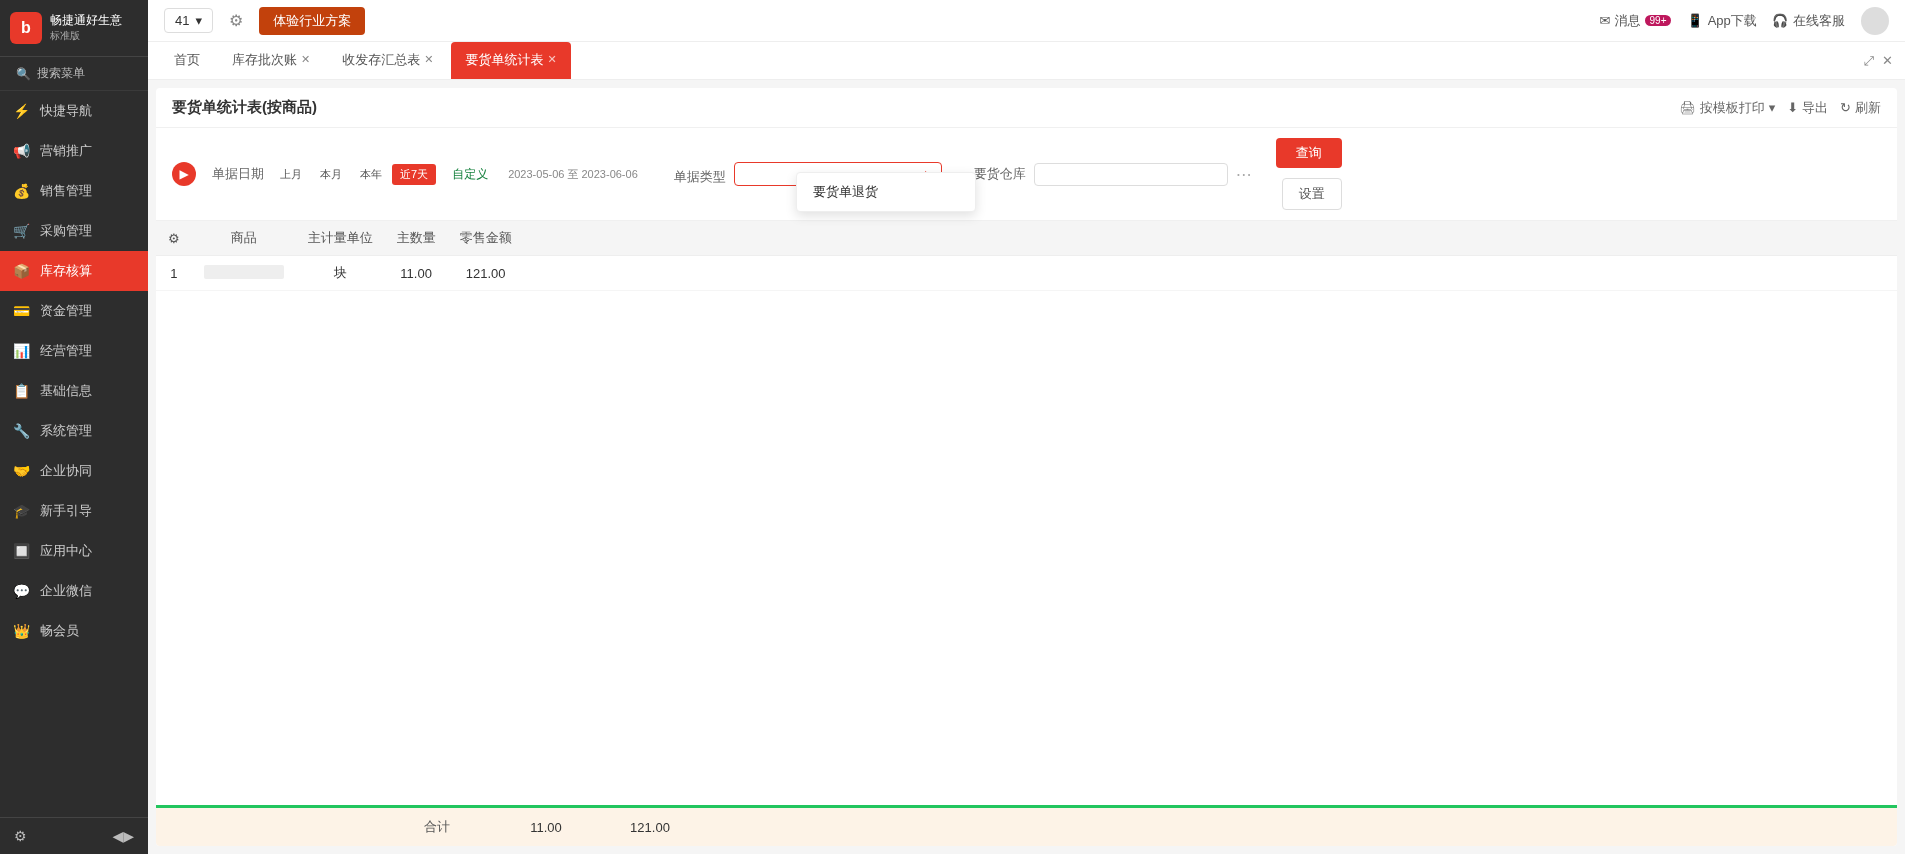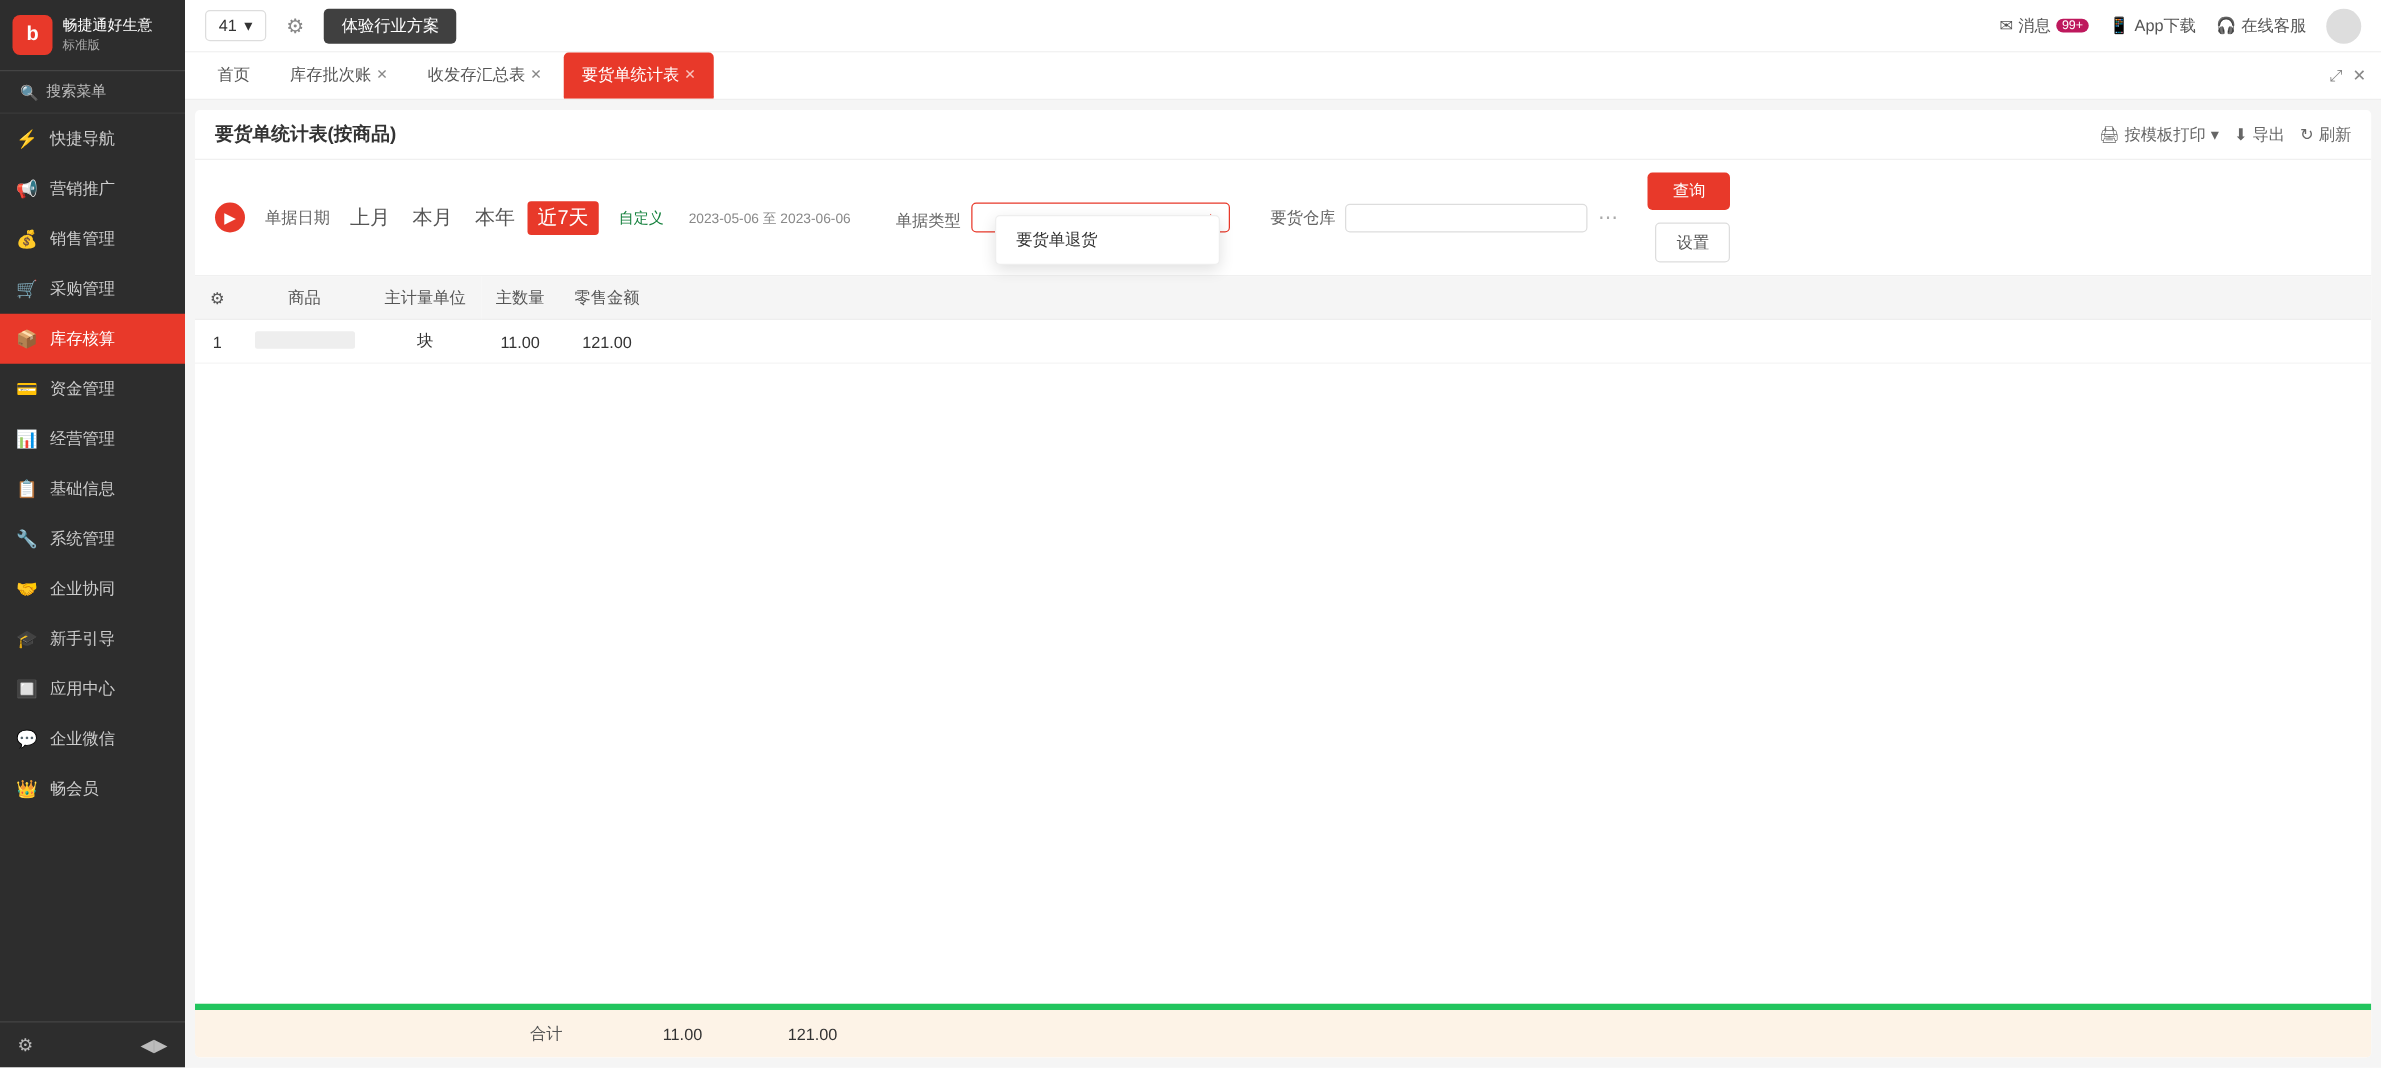--- a/index.html
+++ b/index.html
@@ -82,21 +82,21 @@
       justify-content: space-between;
     }
     .header-left { display: flex; align-items: center; gap: 16px; }
     .header-store-selector {
       display: flex; align-items: center; gap: 6px;
       border: 1px solid #ddd; border-radius: 4px;
       padding: 4px 10px; cursor: pointer; font-size: 13px; color: #333;
     }
     .header-settings { color: #888; cursor: pointer; font-size: 16px; }
     .header-trial-btn {
-      background: #404040; color: white;
+      background: #c2410c; color: white;
       border: none; border-radius: 4px;
       padding: 5px 14px; cursor: pointer; font-size: 13px;
     }
 
     .header-right { display: flex; align-items: center; gap: 16px; }
     .header-right-item { display: flex; align-items: center; gap: 4px; cursor: pointer; color: #555; font-size: 13px; }
     .badge { background: #be185d; color: white; border-radius: 10px; padding: 0 5px; font-size: 10px; }
     .user-avatar { width: 28px; height: 28px; background: #ddd; border-radius: 50%; }
 
     
@@ -158,21 +158,21 @@
     .filter-expand-btn {
       width: 24px; height: 24px;
       background: #e8392a; color: white;
       border-radius: 50%; display: flex; align-items: center; justify-content: center;
       cursor: pointer; font-size: 12px;
     }
     .filter-group { display: flex; align-items: center; gap: 8px; }
     .filter-label { color: #666; font-size: 13px; white-space: nowrap; }
     .date-options { display: flex; gap: 2px; }
     .date-opt {
-      padding: 3px 8px; cursor: pointer; font-size: 16px; color: #555;
+      padding: 3px 8px; cursor: pointer; font-size: 11px; color: #555;
       border-radius: 3px;
     }
     .date-opt.active-more {
       background: #e8392a; color: white; border-radius: 3px;
       padding: 3px 8px;
     }
     .date-custom { color: #15803d; font-size: 12px; cursor: pointer; padding: 3px 8px; }
     .date-range { font-size: 11px; color: #888; margin-left: 4px; }
 
     .filter-type-group { display: flex; align-items: flex-end; gap: 8px; margin-left: 20px; }
@@ -238,21 +238,21 @@
       border-bottom: 1px solid #f5f5f5; font-size: 13px; color: #333;
     }
     .product-placeholder { background: #eee; height: 14px; width: 80px; display: inline-block; border-radius: 2px; }
 
     
     .table-footer {
       background: #fdf3e7;
       display: flex;
       align-items: center;
       padding: 10px 12px;
-      border-top: 5px solid #22c55e;
+      border-top: 3px solid #22c55e;
       margin-top: 36px;
     }
     .footer-label { color: #555; font-size: 13px; margin-left: 256px; }
     .footer-val { font-size: 13px; color: #333; margin-left: 56px; min-width: 80px; text-align: center; }
     .footer-val2 { font-size: 13px; color: #333; margin-left: 24px; min-width: 80px; text-align: center; }
   </style>
 </head>
 <body>
 
 <div class="sidebar">

